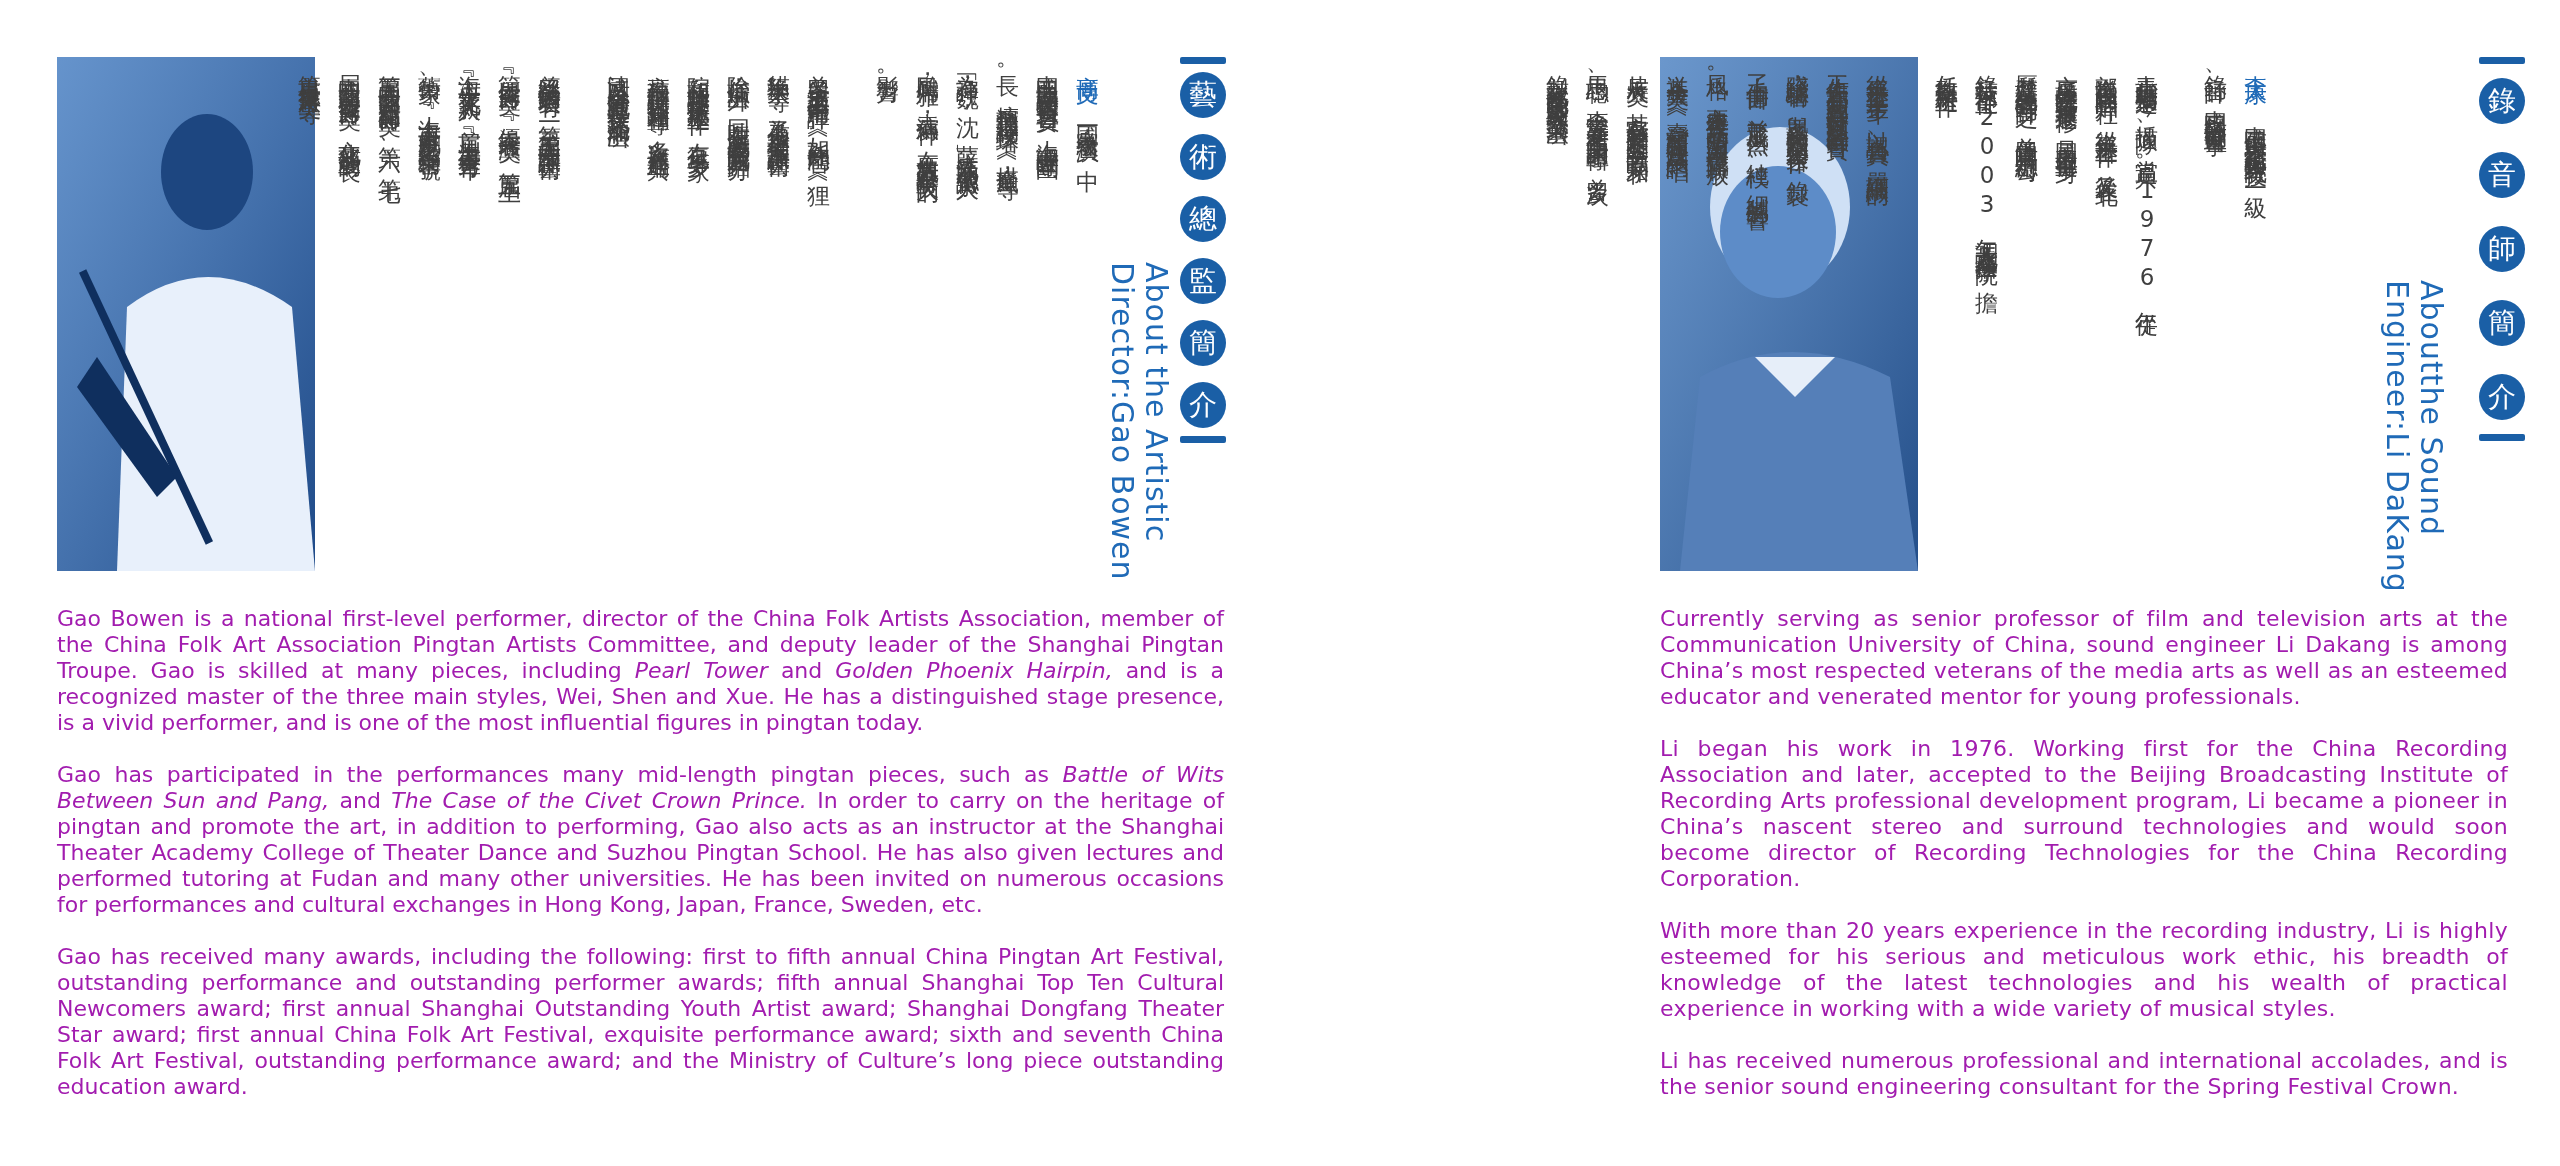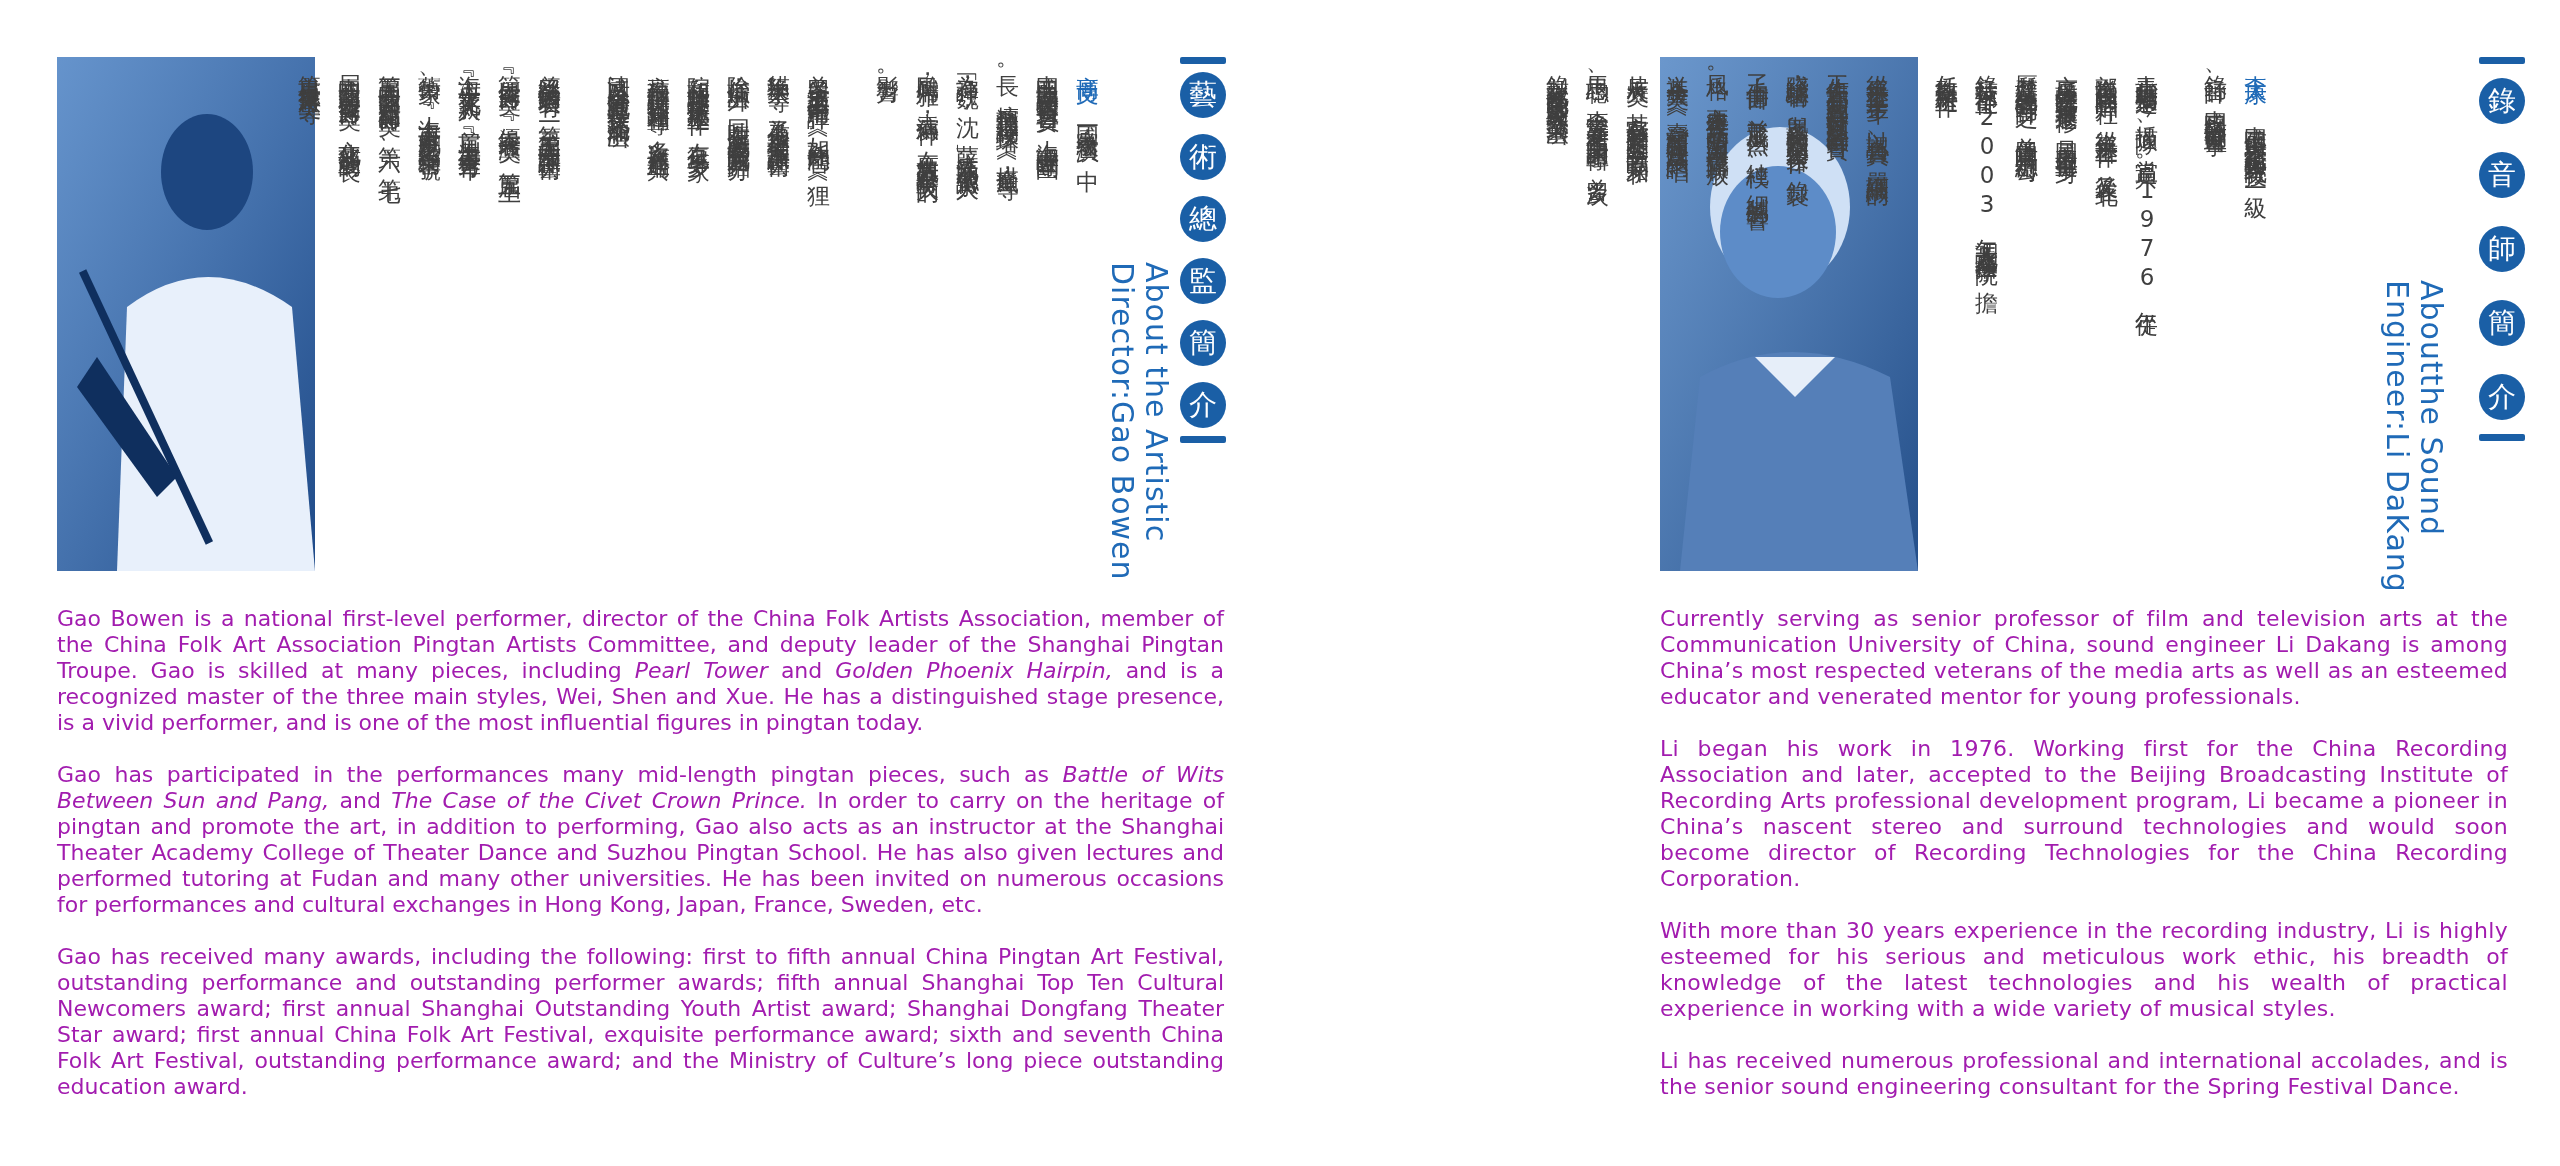--- a/index.html
+++ b/index.html
@@ -146,16 +146,16 @@
     <div class="bracket"></div>
   </div>
   <div class="title-en" style="left:1100px; top:280px;">
     <div>Aboutthe Sound</div>
     <div>Engineer:Li  DaKang</div>
   </div>
 
   <div class="en" style="left:380px; width:848px; letter-spacing:0.3px;">
     <p>Currently serving as senior professor of film and television arts at the Communication University of China, sound engineer Li Dakang is among China’s most respected veterans of the media arts as well as an esteemed educator and venerated mentor for young professionals.</p>
     <p>Li began his work in 1976. Working first for the China Recording Association and later, accepted to the Beijing Broadcasting Institute of Recording Arts professional development program, Li became a pioneer in China’s nascent stereo and surround technologies and would soon become director of Recording Technologies for the China Recording Corporation.</p>
-    <p>With more than 30 years experience in the recording industry, Li is highly esteemed for his serious and meticulous work ethic, his breadth of knowledge of the latest technologies and his wealth of practical experience in working with a wide variety of musical styles.</p>
-    <p>Li has received numerous professional and international accolades, and is the senior sound engineering consultant for the Spring Festival Dance.</p>
+    <p>With more than 20 years experience in the recording industry, Li is highly esteemed for his serious and meticulous work ethic, his breadth of knowledge of the latest technologies and his wealth of practical experience in working with a wide variety of musical styles.</p>
+    <p>Li has received numerous professional and international accolades, and is the senior sound engineering consultant for the Spring Festival Crown.</p>
   </div>
 </section>
 
 </body></html>

